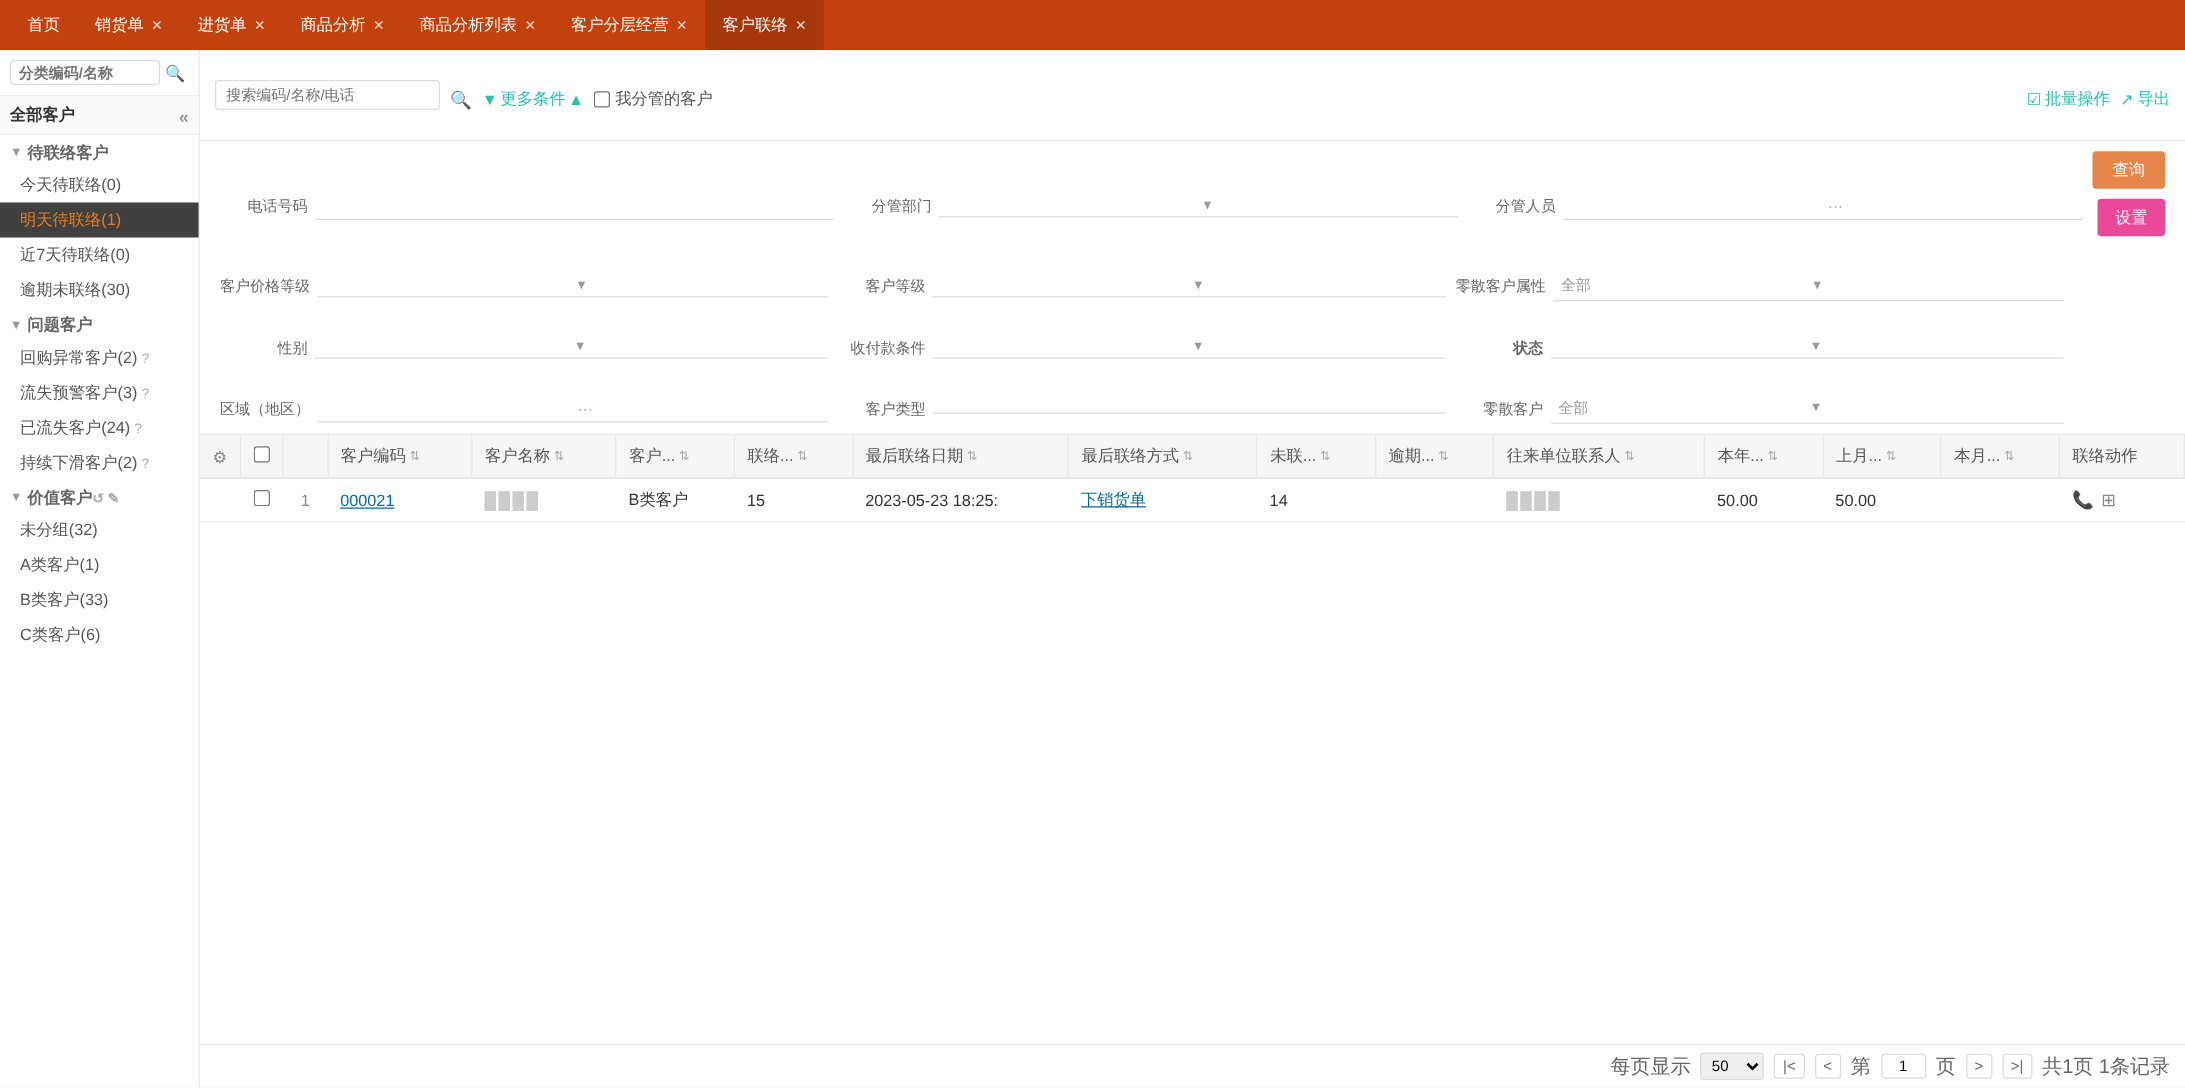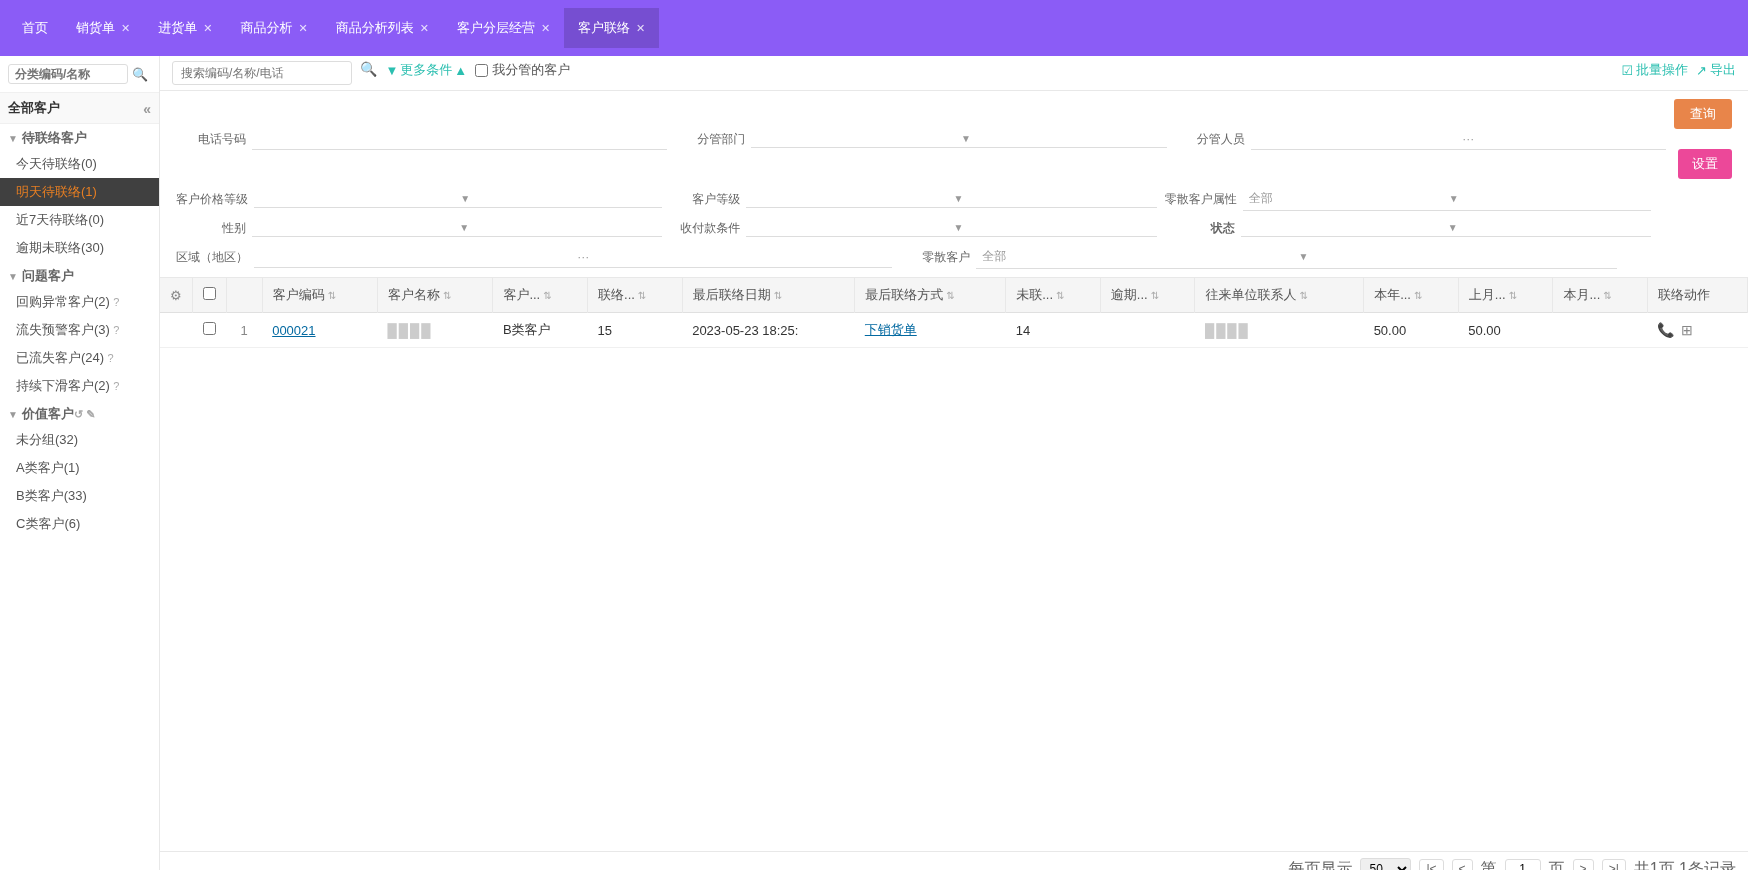--- a/index.html
+++ b/index.html
@@ -1,21 +1,21 @@
 <!DOCTYPE html>
 <html><head>
   <meta charset="utf-8">
   <style>
     * { box-sizing: border-box; margin: 0; padding: 0; font-family: 'Microsoft YaHei', Arial, sans-serif; font-size: 13px; }
     body { background: #f5f5f5; overflow: hidden; width: 1748px; height: 870px; }
 
     
     .top-nav {
-      background: #8b5cf6;
-      height: 56px;
+      background: #c2410c;
+      height: 40px;
       display: flex;
       align-items: center;
       padding: 0 8px;
     }
     .nav-item {
       color: #fff;
       padding: 0 14px;
       height: 40px;
       display: flex;
       align-items: center;
@@ -104,23 +104,23 @@
       flex: 1;
       display: flex;
       flex-direction: column;
       overflow: hidden;
       background: #f5f5f5;
     }
 
     
     .filter-bar {
       background: #fff;
-      padding: 5px 12px;
-      display: flex;
-      align-items: flex-start;
+      padding: 24px 12px;
+      display: flex;
+      align-items: flex-end;
       border-bottom: 1px solid #e8e8e8;
       gap: 8px;
     }
     .filter-search-input {
       border: 1px solid #ddd;
       border-radius: 3px;
       padding: 4px 8px;
       font-size: 12px;
       width: 180px;
       outline: none;
@@ -179,20 +179,21 @@
       align-items: center;
       margin-bottom: 8px;
       gap: 8px;
     }
     .filter-row:last-child { margin-bottom: 0; }
     .filter-field {
       display: flex;
       align-items: center;
       gap: 6px;
       flex: 1;
+      margin-top: 20px;
     }
     .filter-field label {
       color: #666;
       font-size: 12px;
       white-space: nowrap;
       min-width: 70px;
       text-align: right;
     }
     .filter-field input, .filter-field select {
       border: none;
@@ -228,21 +229,21 @@
       color: #fff;
       border: none;
       padding: 6px 14px;
       border-radius: 3px;
       cursor: pointer;
       font-size: 13px;
     }
     .filter-actions {
       display: flex;
       flex-direction: column;
-      gap: 20px;
+      gap: 8px;
       align-items: flex-end;
     }
 
     
     .table-wrapper {
       flex: 1;
       overflow: auto;
       background: #fff;
       margin: 0;
     }
@@ -534,20 +535,27 @@
       </div>
 
       <div class="filter-row">
         <div class="filter-field" style="flex:2;">
           <label>区域（地区）</label>
           <div class="filter-select-wrapper">
             <span></span>
             <span class="filter-dots">···</span>
           </div>
         </div>
+        <div class="filter-field" style="flex:2;">
+          <label>客户类型</label>
+          <div class="filter-select-wrapper">
+            <span></span>
+            <span class="arrow"></span>
+          </div>
+        </div>
         <div class="filter-field" style="flex:2;align-items:center;">
           <label>零散客户</label>
           <div class="filter-select-wrapper">
             <span>全部</span>
             <span class="arrow">▼</span>
           </div>
         </div>
         <div style="flex:0.3;"></div>
       </div>
     </div>

